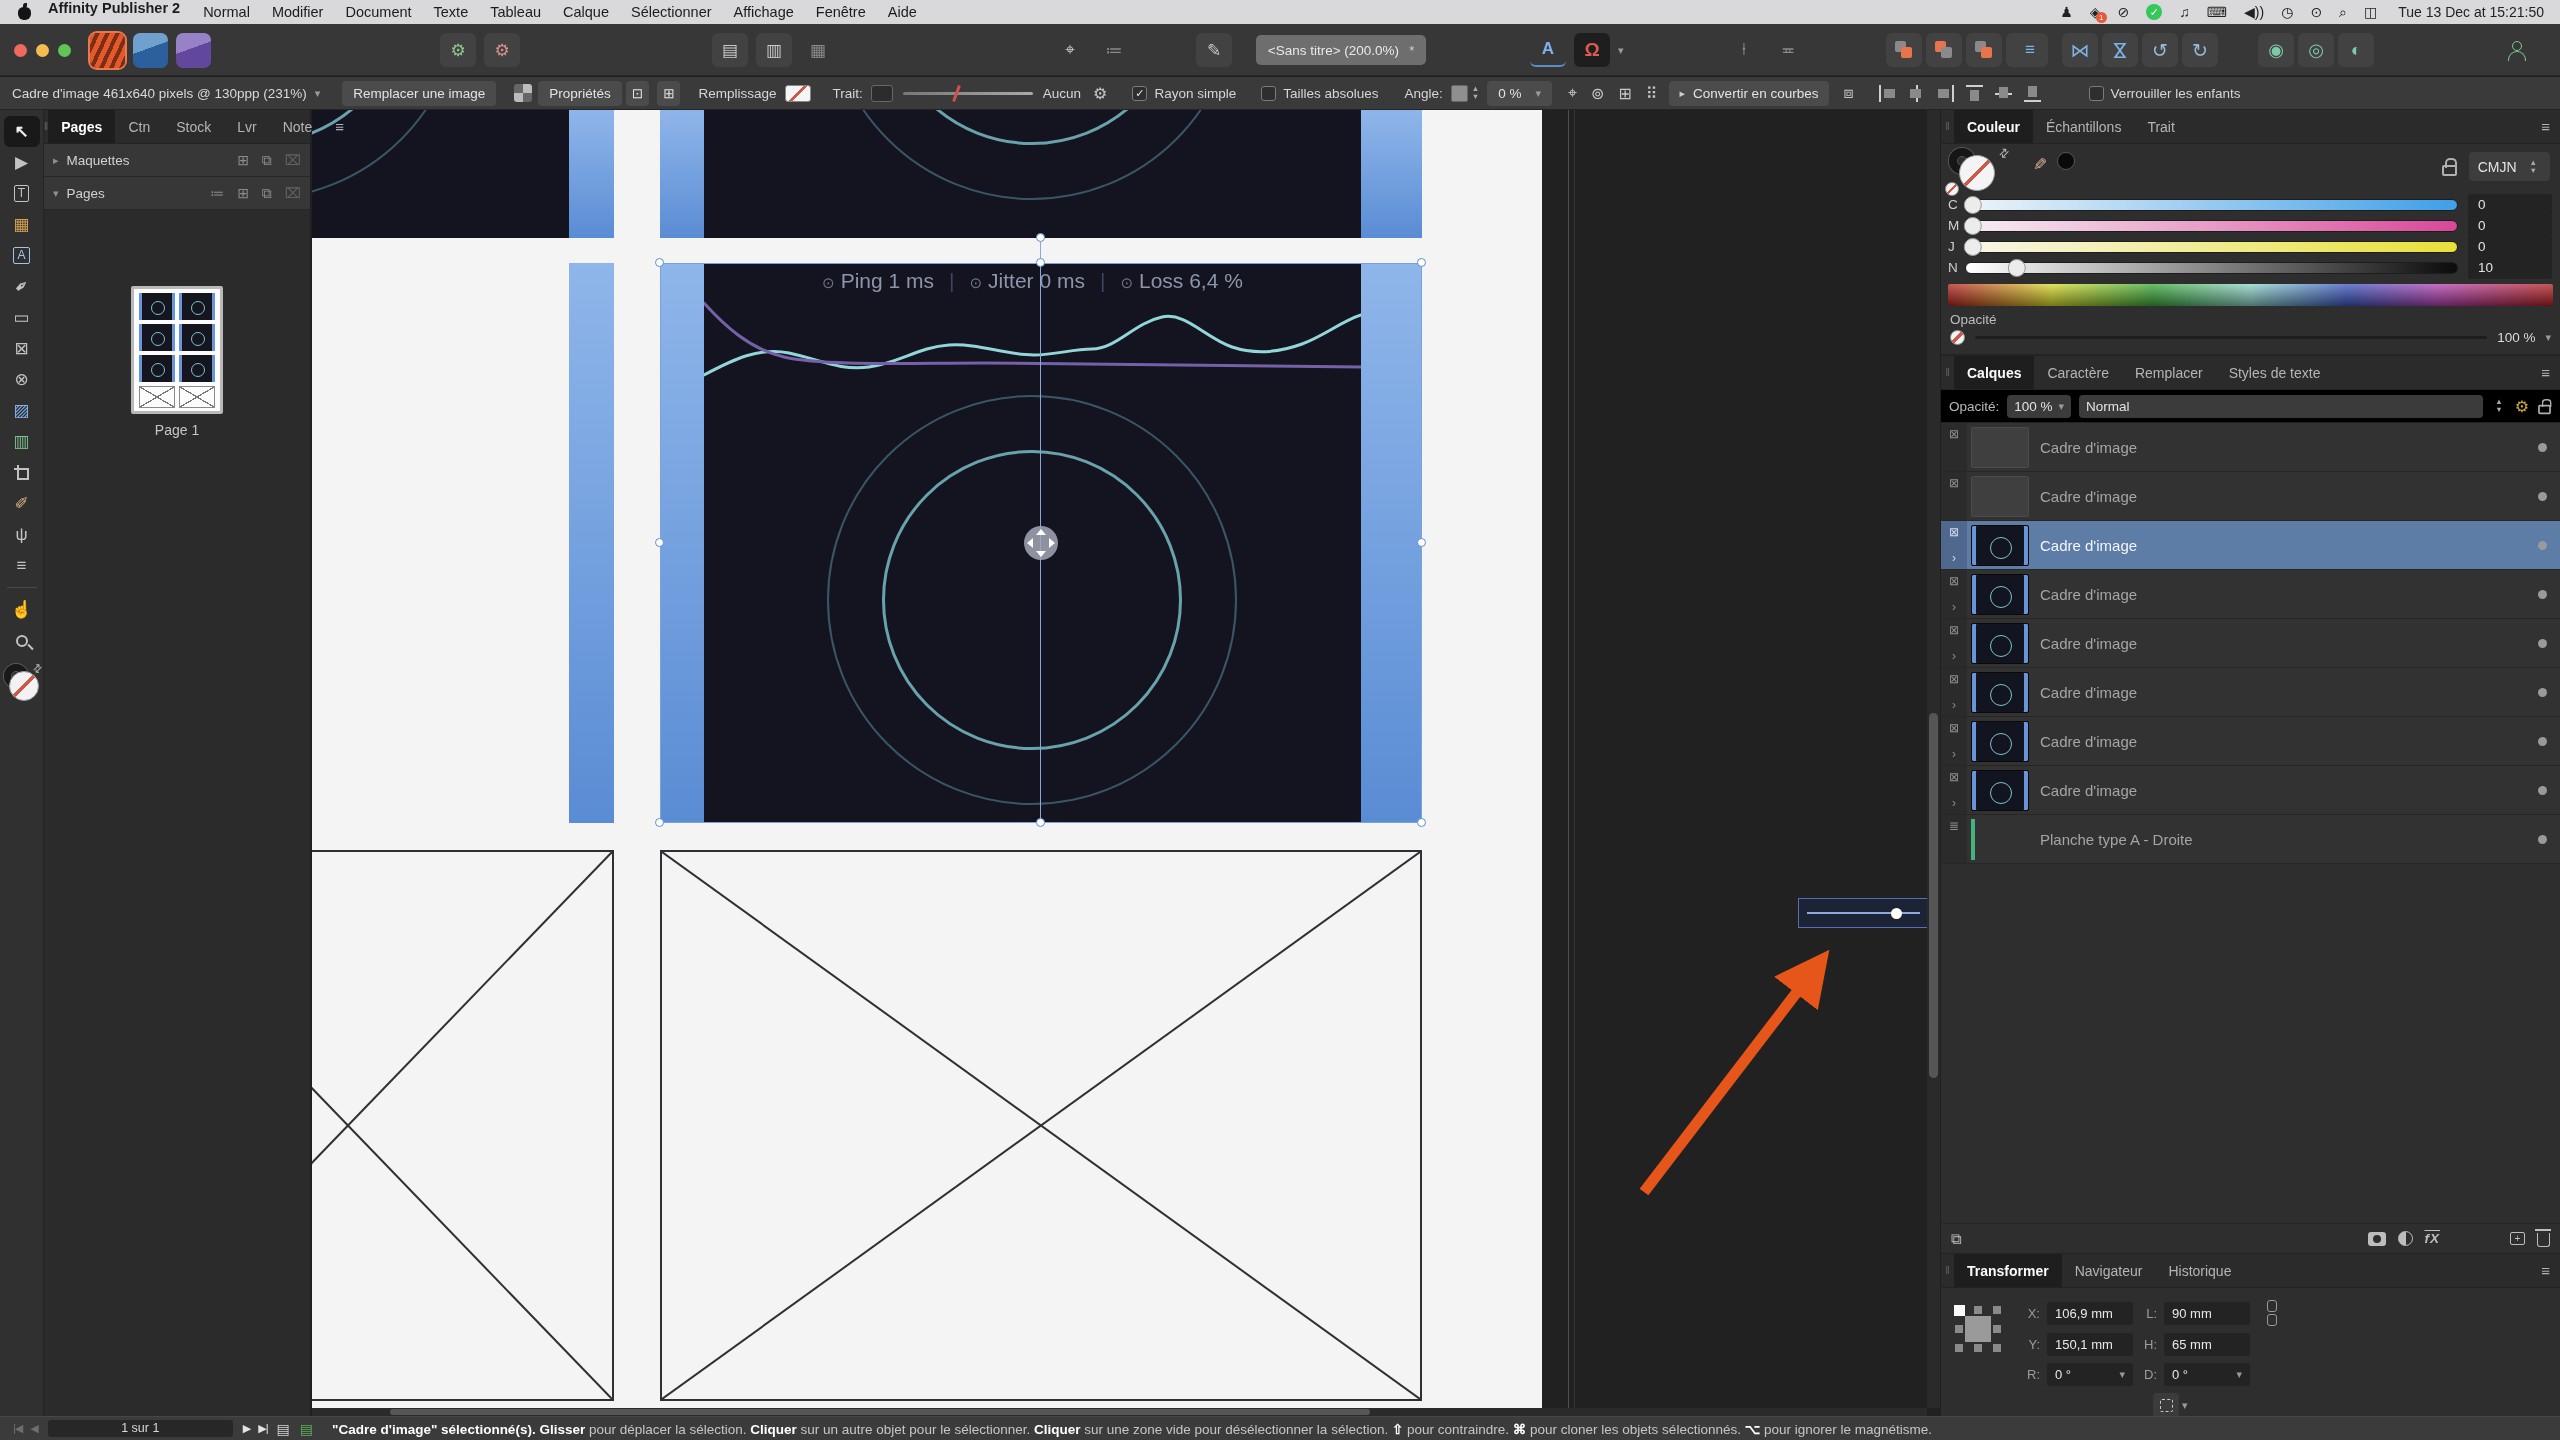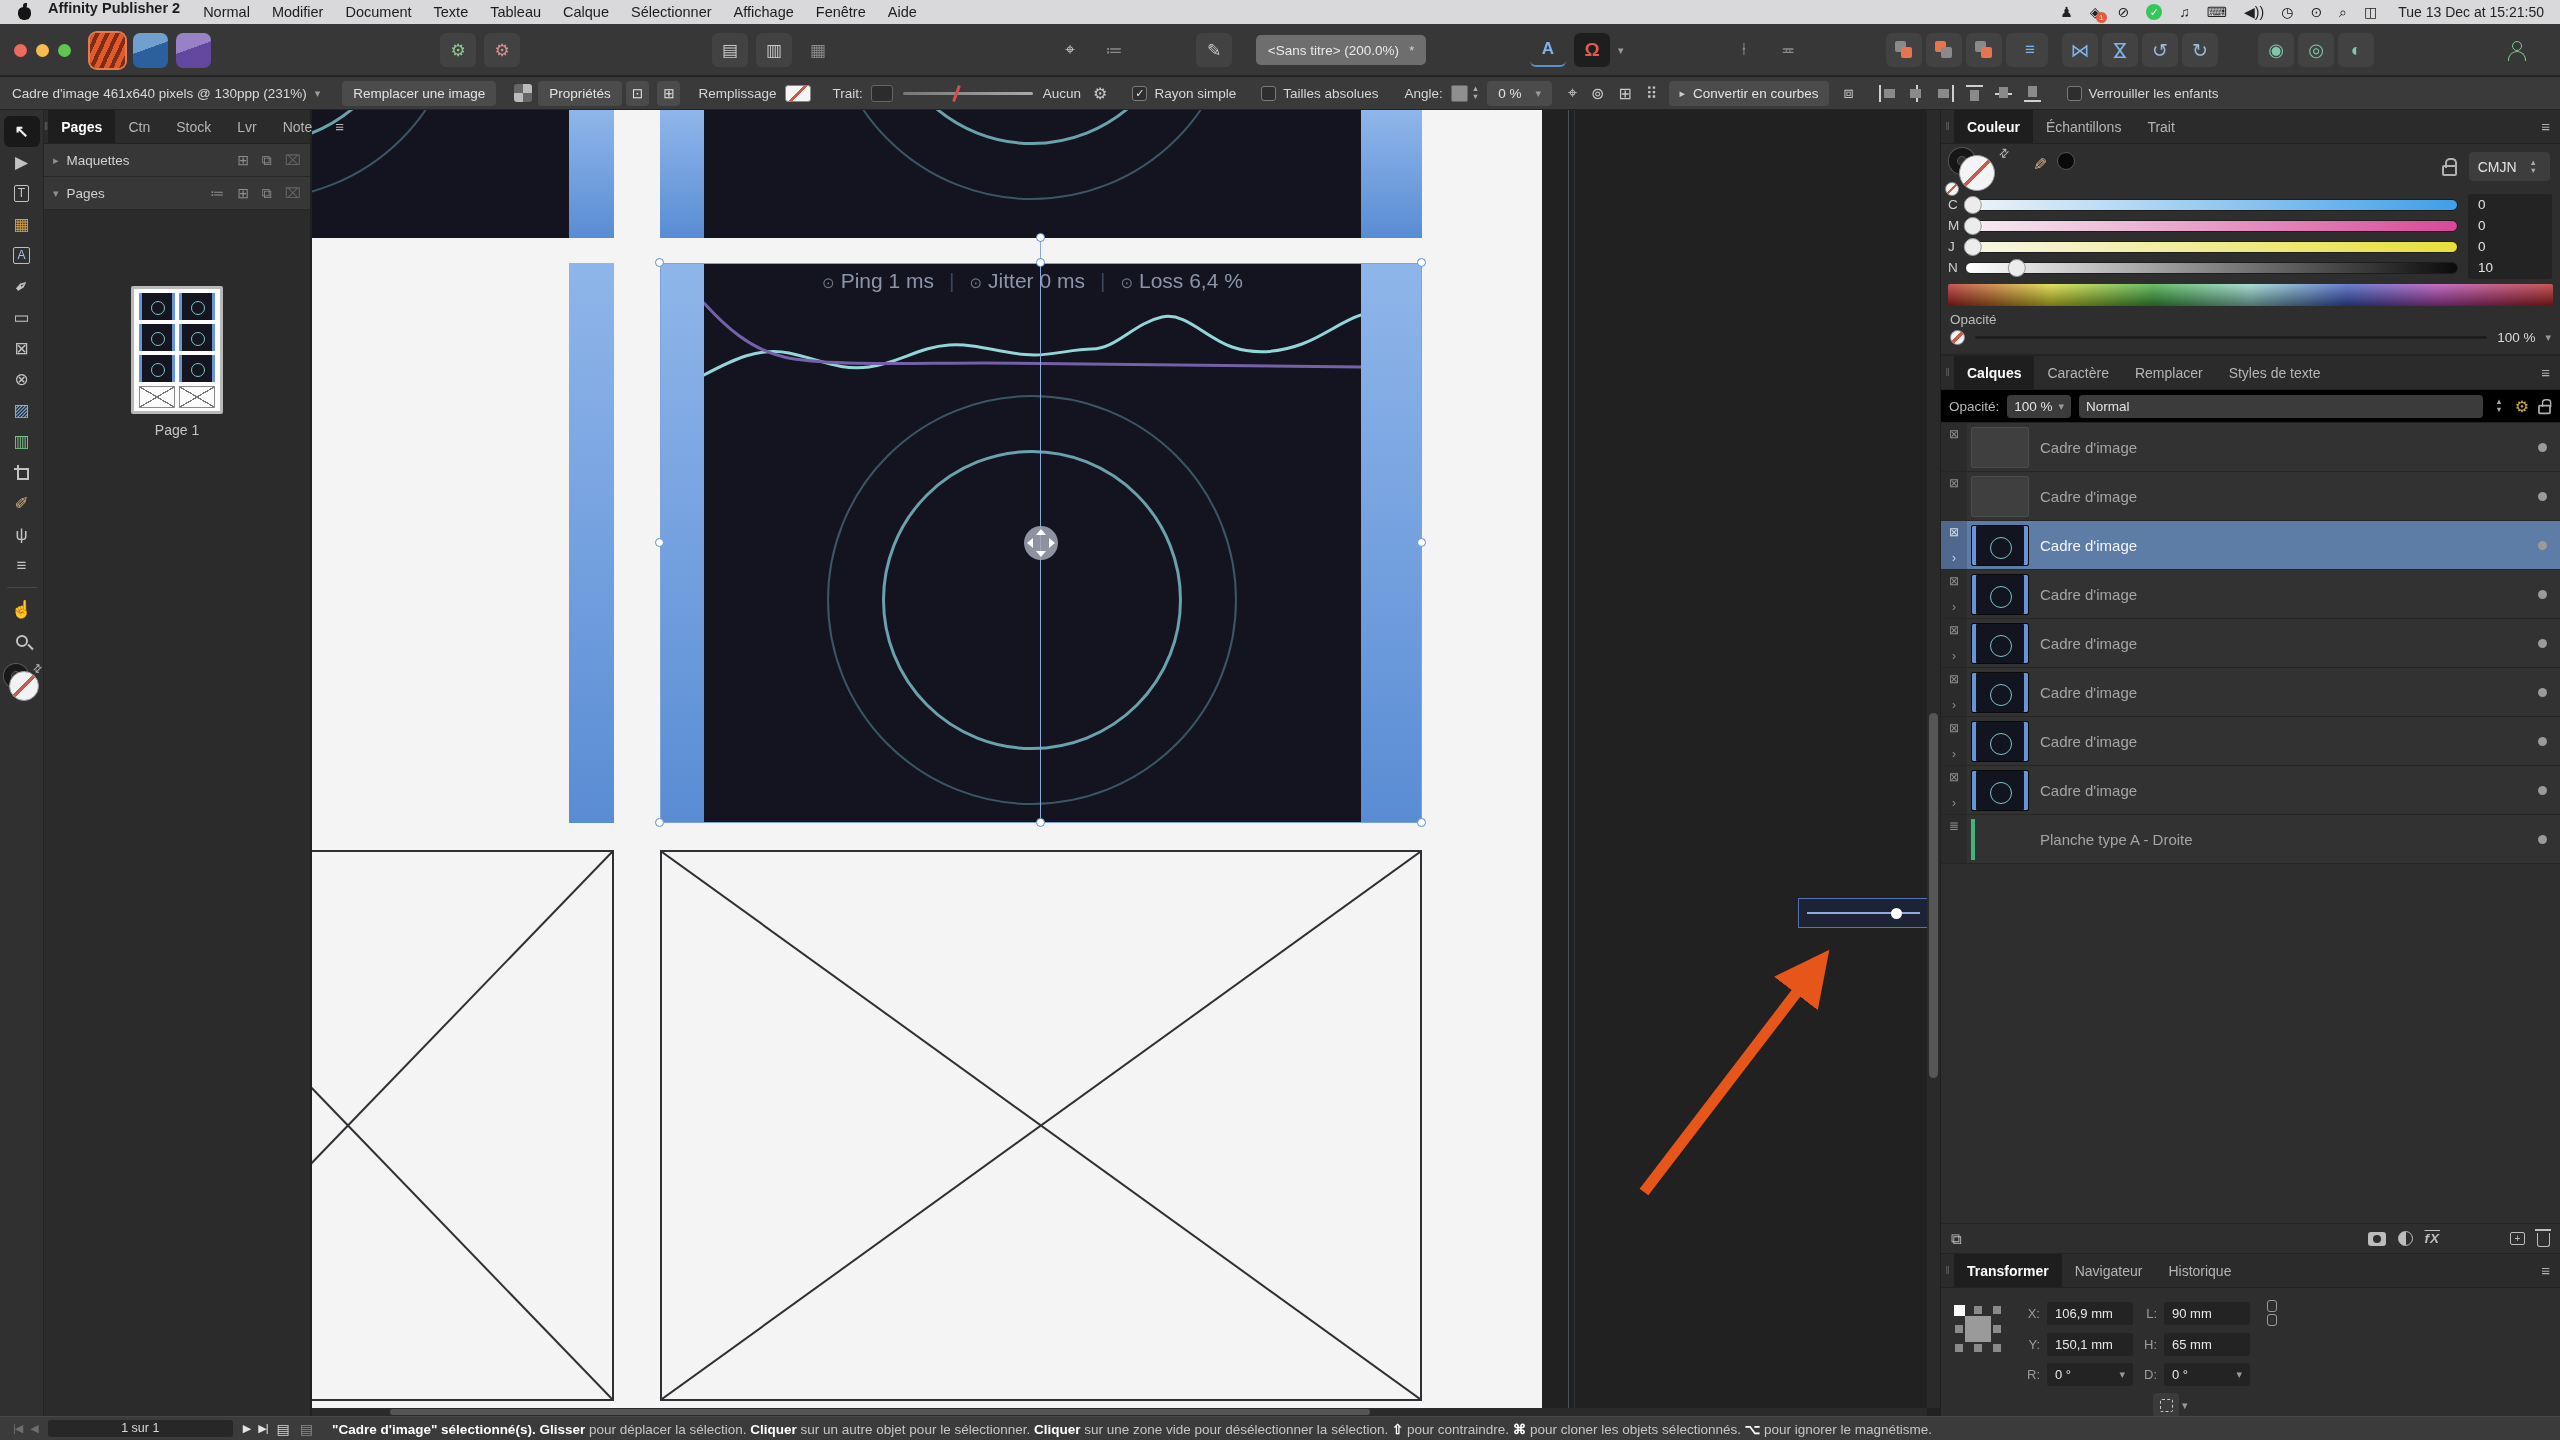--- a/index.html
+++ b/index.html
@@ -415,21 +415,21 @@
     </span>
   <span class="ctx-ic" style="margin-left:10px">⧈</span>
   <span style="display:inline-flex;align-items:center;margin-left:12px">
     <span class="al"></span>
     <span class="al mid"></span>
     <span class="al end"></span>
     <span class="al rot90"></span>
     <span class="al mid rot90"></span>
     <span class="al end rot90"></span>
   </span>
-  <span style="display:inline-flex;align-items:center;margin-left:20px">
+  <span style="display:inline-flex;align-items:center;margin-left:42px">
     <span class="cb-check"></span>
     <span>Verrouiller les enfants</span>
   </span>
 </div>
 
 <div class="toolstrip">
   <span class="tool selected" style="color:#f0f0f0;font-weight:bold">↖</span>
   <span class="tool">▶</span>
   <span class="tool">
       <span class="boxed">T</span>

